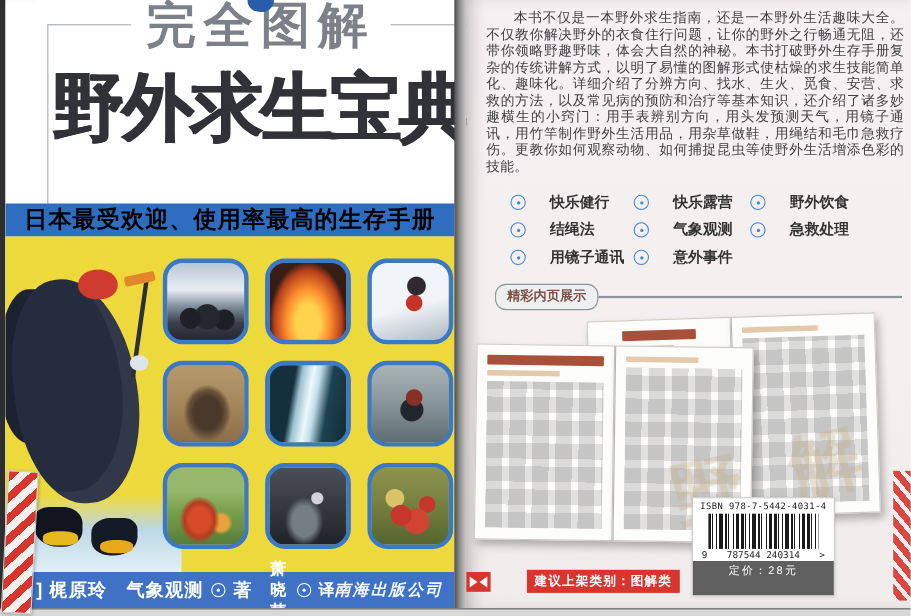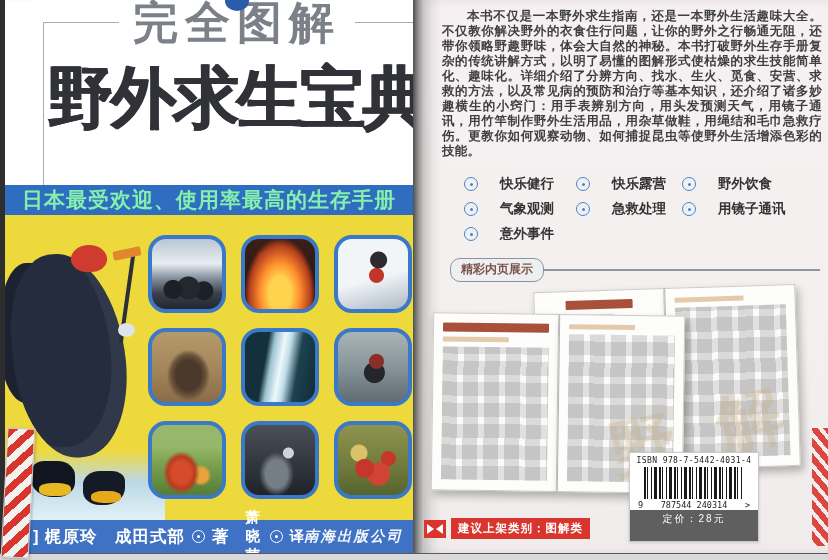--- a/index.html
+++ b/index.html
@@ -17,21 +17,21 @@
   .title-frame{position:absolute;left:10px;right:10px;top:22px;bottom:-2px;
                border-left:1px solid #a8adb4;border-right:1px solid #a8adb4;border-top:1px solid #a8adb4;}
   .logo-dot{position:absolute;top:-9px;left:50%;margin-left:-12px;width:24px;height:20px;background:#2a5cab;border-radius:50%;z-index:3;}
   .series-title{position:absolute;top:-2px;left:0;width:100%;text-align:center;z-index:2;}
   .series-title span{display:inline-block;background:#fff;padding:0 14px;
       font-size:45px;font-weight:800;letter-spacing:7px;color:#7b8089;line-height:1.1;}
   .main-title{position:absolute;top:56px;left:0;width:100%;text-align:center;
       font-size:65px;font-weight:900;letter-spacing:-2px;color:#303238;line-height:1.3;
       text-shadow:1px 0 #303238,-1px 0 #303238;transform:scaleY(1.04);}
   .tagline-band{position:absolute;left:0;top:185px;width:408px;height:30px;background:#2e6dc0;
-      color:#86efac;font-weight:800;font-size:21px;letter-spacing:1px;text-align:center;line-height:30px;}
+      color:#000000;font-weight:800;font-size:21px;letter-spacing:1px;text-align:center;line-height:30px;}
   .photo-zone{position:absolute;left:0;top:215px;width:408px;height:305px;background:#eed93c;overflow:hidden;}
 
   
   .climber{position:absolute;left:0;top:10px;width:150px;height:295px;}
   .snowbase{position:absolute;bottom:0;left:-10px;right:-10px;height:70px;
       background:linear-gradient(180deg,rgba(190,220,235,0) 0%,#bcd8e6 45%,#e2f1f7 100%);}
   .c-pack{position:absolute;left:-6px;top:38px;width:60px;height:140px;background:#1c2230;border-radius:45%;}
   .c-body{position:absolute;left:8px;top:28px;width:112px;height:205px;background:#252c3e;
       border-radius:42% 55% 45% 50%;transform:rotate(-6deg);
       box-shadow:inset -14px -12px 0 rgba(255,255,255,.06);}
@@ -90,21 +90,21 @@
 
   
   .spine{position:absolute;left:413px;top:0;width:11px;height:553px;
       background:linear-gradient(90deg,#4f4f4f 0%,#8f8f8f 45%,#cfccc9 100%);}
 
   
   .back-cover{position:absolute;left:424px;top:0;width:404px;height:553px;
       background:linear-gradient(180deg,#f6f0f2 0%,#f4f0ef 55%,#efeceb 100%);
       box-shadow:inset 10px 0 16px -8px rgba(0,0,0,.28);}
   .intro{margin:9px 6px 16px 18px;width:380px;font-size:12.5px;line-height:15px;color:#3f3f42;
-      text-align:justify;text-indent:2em;letter-spacing:.3px;font-weight:bold;}
+      text-align:justify;text-indent:2em;letter-spacing:.3px;}
   .features{margin:13px 0 0 40px;display:grid;grid-template-columns:112px 106px auto;
       row-gap:7px;column-gap:0;}
   .feature{display:flex;align-items:center;gap:22px;font-size:13.5px;font-weight:800;color:#333;}
   .feature .circle-dot{color:#3f87d2;width:12px;height:12px;}
   .section-row{margin:15px 0 0 26px;display:flex;align-items:center;}
   .section-pill{border:1.5px solid #8d949c;border-radius:10px;padding:2px 10px 3px;
       font-size:12px;font-weight:800;color:#7c5348;background:#edeff1;white-space:nowrap;}
   .section-rule{flex:1;height:1.5px;background:#8d949c;margin:0 8px 0 0;}
 
   .showcase{position:relative;margin-top:6px;height:228px;}
@@ -137,21 +137,21 @@
   .price-band{margin-top:auto;background:#5f5f5f;color:#fff;font-size:10px;text-align:center;
       padding:2px 0 15px;letter-spacing:2px;}
 
   .shelf-badge{position:absolute;left:0;top:518px;display:flex;align-items:center;gap:5px;}
   .shelf-logo{width:22px;height:18px;background:#d8352f;position:relative;flex:0 0 auto;}
   .shelf-logo::before,.shelf-logo::after{content:"";position:absolute;top:4px;width:0;height:0;
       border-top:5px solid transparent;border-bottom:5px solid transparent;}
   .shelf-logo::before{left:3px;border-left:7px solid #fff;}
   .shelf-logo::after{right:3px;border-right:7px solid #fff;}
   .shelf-label{background:#d8352f;color:#fff;font-size:11.5px;font-weight:800;
-      letter-spacing:1px;padding:3px 7px;white-space:nowrap;}
+      letter-spacing:1px;padding:3px 7px;white-space:nowrap;margin-left:28px;}
 
   .ribbon-right{position:absolute;left:388px;top:428px;width:17px;height:118px;
       background:repeating-linear-gradient(50deg,transparent 0 4px,#d8352f 4px 10px);
       opacity:.9;}
 </style>
 </head>
 <body>
 
 <div class="stage">
 
@@ -192,21 +192,21 @@
         <div class="photo p5"></div>
         <div class="photo p6"></div>
         <div class="photo p7"></div>
         <div class="photo p8"></div>
         <div class="photo p9"></div>
       </div>
     </div>
 
     <div class="author-band">
       <div class="author-left">
-        <span>] 梶原玲　成田式部</span>
+        <span>] 梶原玲　气象观测</span>
         <span class="circle-dot"></span>
         <span>著</span>
       </div>
       <div class="translator-group">
         <span>萧晓苹</span>
         <span class="circle-dot"></span>
         <span>译</span>
       </div>
       <div class="publisher">南海出版公司</div>
     </div>
@@ -225,20 +225,24 @@
           <span class="circle-dot"></span>
           <span>快乐健行</span>
         </div>
       <div class="feature">
           <span class="circle-dot"></span>
           <span>快乐露营</span>
         </div>
       <div class="feature">
           <span class="circle-dot"></span>
           <span>野外饮食</span>
+        </div>
+      <div class="feature">
+          <span class="circle-dot"></span>
+          <span>结绳法</span>
         </div>
       <div class="feature">
           <span class="circle-dot"></span>
           <span>气象观测</span>
         </div>
       <div class="feature">
           <span class="circle-dot"></span>
           <span>急救处理</span>
         </div>
       <div class="feature">

